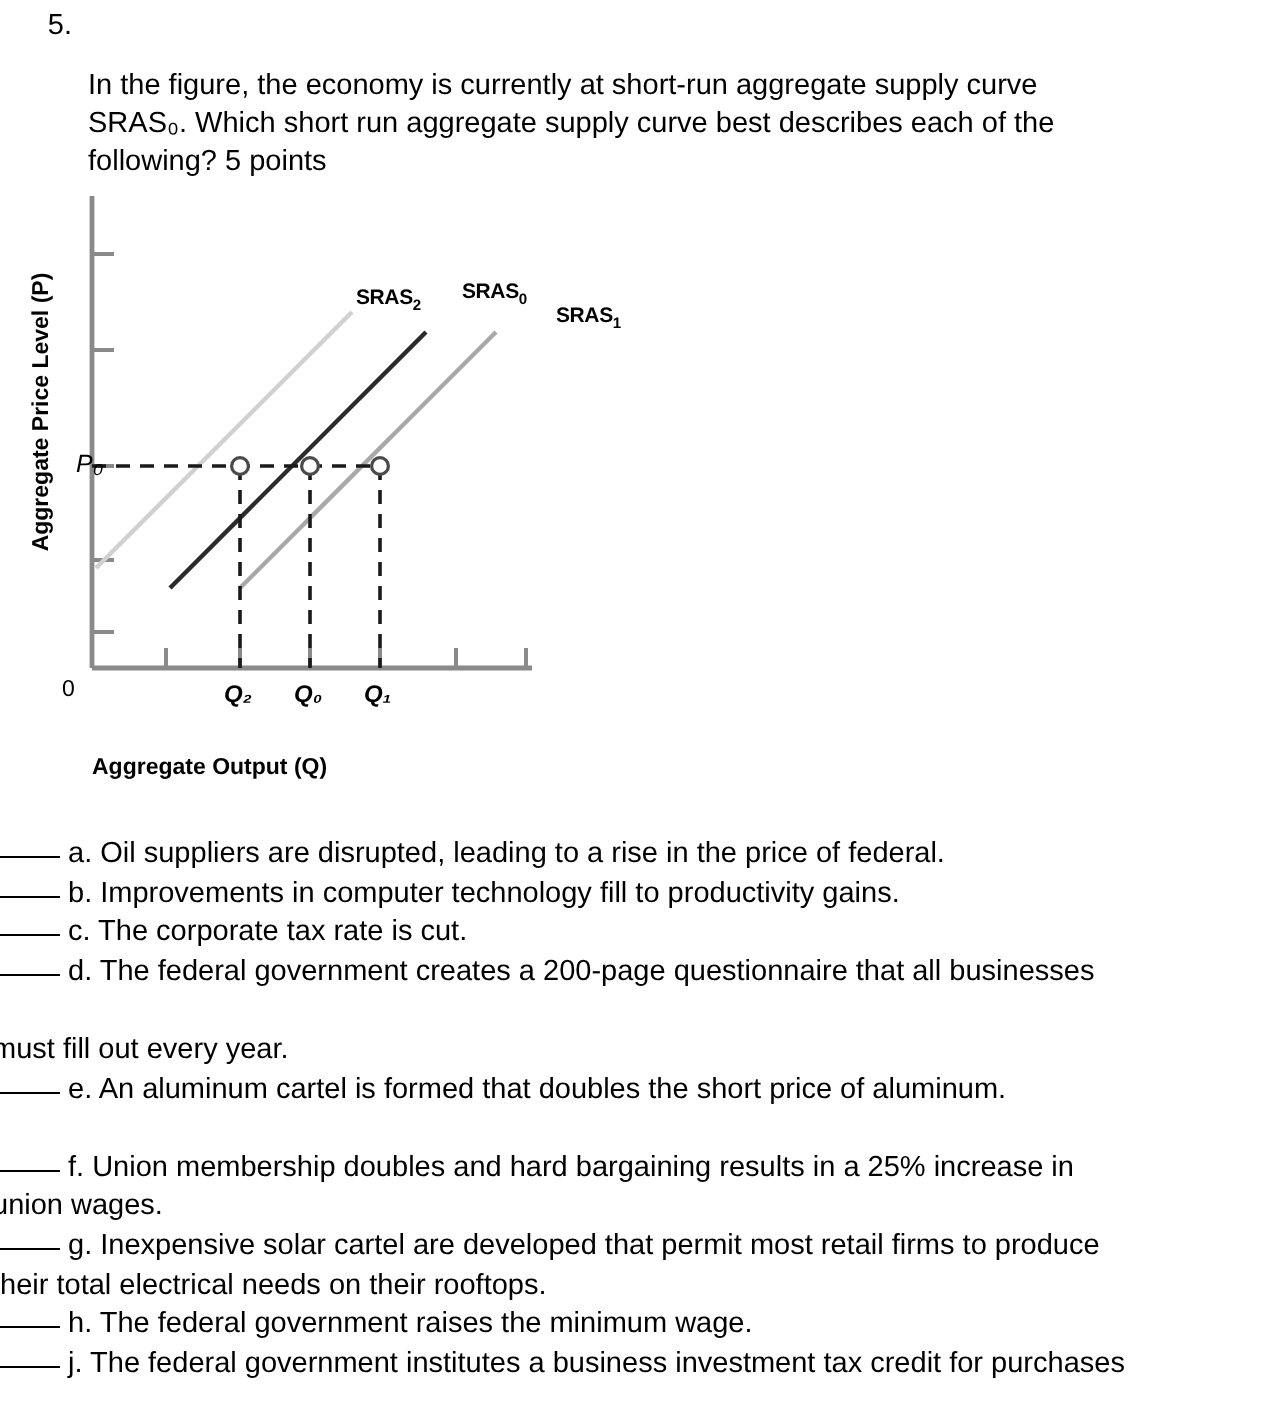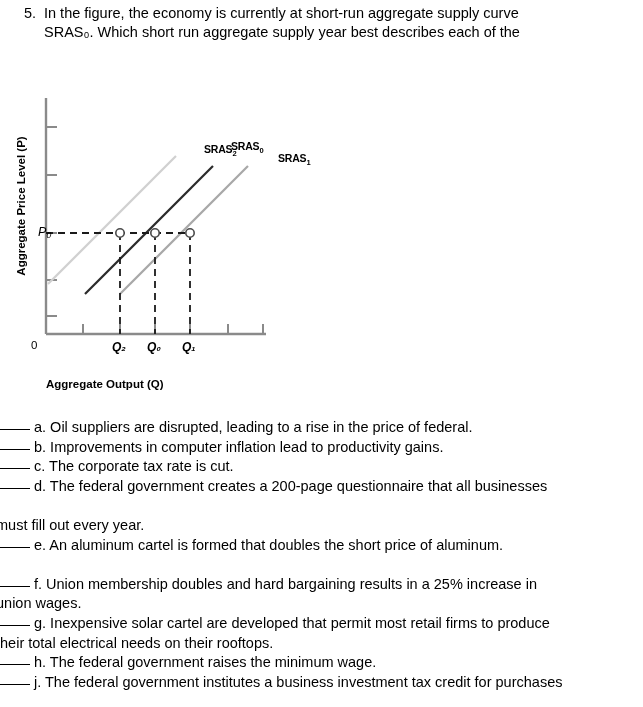--- a/index.html
+++ b/index.html
@@ -32,20 +32,21 @@
     text-align: right;
     font-size: 14.5px;
     line-height: 19px;
     flex: 0 0 36px;
   }
   .q-text {
     padding-left: 8px;
     font-size: 14.5px;
     line-height: 19px;
     width: 560px;
+    margin-top: 30px;
   }
   .q-text .line {
     white-space: nowrap;
   }
   .sub {
     font-size: 0.72em;
     vertical-align: sub;
     line-height: 0;
   }
 
@@ -137,21 +138,22 @@
   }
 </style>
 </head>
 <body>
 
 <div id="question-block">
   <div class="q-row">
     <div class="q-number">5.</div>
     <div class="q-text">
       <div class="line">In the figure, the economy is currently at short-run aggregate supply curve</div>
-      <div class="line">SRAS₀. Which short run aggregate supply year best describes each of the</div>
+      <div class="line">SRAS₀. Which short run aggregate supply curve best describes each of the</div>
+      <div class="line">following?  5 points</div>
     </div>
   </div>
 </div>
 
 <div id="figure">
 
   <svg id="plot-svg" width="330" height="300" viewBox="0 0 330 300">
 
     <line x1="46" y1="10" x2="46" y2="246" stroke="#8a8a8a" stroke-width="2.4"></line>
     <line x1="46" y1="246" x2="266" y2="246" stroke="#8a8a8a" stroke-width="2.4"></line>
@@ -183,41 +185,41 @@
 
     <line x1="120" y1="145" x2="120" y2="246" stroke="#1a1a1a" stroke-width="1.8" stroke-dasharray="7,5"></line>
     <line x1="155" y1="145" x2="155" y2="246" stroke="#1a1a1a" stroke-width="1.8" stroke-dasharray="7,5"></line>
     <line x1="190" y1="145" x2="190" y2="246" stroke="#1a1a1a" stroke-width="1.8" stroke-dasharray="7,5"></line>
 
     <circle cx="120" cy="145" r="4.2" fill="#ffffff" stroke="#4a4a4a" stroke-width="1.6"></circle>
     <circle cx="155" cy="145" r="4.2" fill="#ffffff" stroke="#4a4a4a" stroke-width="1.6"></circle>
     <circle cx="190" cy="145" r="4.2" fill="#ffffff" stroke="#4a4a4a" stroke-width="1.6"></circle>
   </svg>
 
-  <div class="curve-tag" style="left:204px; top:55px;"><span>SRAS</span><span class="sub">2</span></div>
+  <div class="curve-tag" style="left:178px; top:55px;"><span>SRAS</span><span class="sub">2</span></div>
 
   <div class="curve-tag" style="left:231px; top:52px;"><span>SRAS</span><span class="sub">0</span></div>
 
   <div class="curve-tag" style="left:278px; top:64px;"><span>SRAS</span><span class="sub">1</span></div>
 
   <div class="p-tag" style="left:26px; top:137px;padding-left:12px;">P₀</div>
 
   <div class="q-tag" style="left:112px; top:252px;">Q₂</div>
   <div class="q-tag" style="left:147px; top:252px;">Q₀</div>
   <div class="q-tag" style="left:182px; top:252px;">Q₁</div>
 
   <div class="origin-tag" style="left:31px; top:251px;">0</div>
 
   <div class="ylabel">Aggregate Price Level (P)</div>
   <div class="xlabel">Aggregate Output (Q)</div>
 </div>
 
 <div id="answers">
     <div class="ans-line"><span class="blank"></span><span>a. Oil suppliers are disrupted, leading to a rise in the price of federal.</span></div>
-    <div class="ans-line"><span class="blank"></span><span>b. Improvements in computer inflation lead to productivity gains.</span></div>
+    <div class="ans-line"><span class="blank"></span><span>b. Improvements in computer technology fill to productivity gains.</span></div>
     <div class="ans-line"><span class="blank"></span><span>c. The corporate tax rate is cut.</span></div>
     <div class="ans-line"><span class="blank"></span><span>d. The federal government creates a 200-page questionnaire that all businesses</span></div>
     <div class="gap"></div>
     <div class="cont-line">must fill out every year.</div>
     <div class="ans-line"><span class="blank"></span><span>e. An aluminum cartel is formed that doubles the short price of aluminum.</span></div>
     <div class="gap"></div>
     <div class="ans-line"><span class="blank"></span><span>f. Union membership doubles and hard bargaining results in a 25% increase in</span></div>
     <div class="cont-line">union wages.</div>
     <div class="ans-line"><span class="blank"></span><span>g. Inexpensive solar cartel are developed that permit most retail firms to produce</span></div>
     <div class="cont-line">their total electrical needs on their rooftops.</div>

